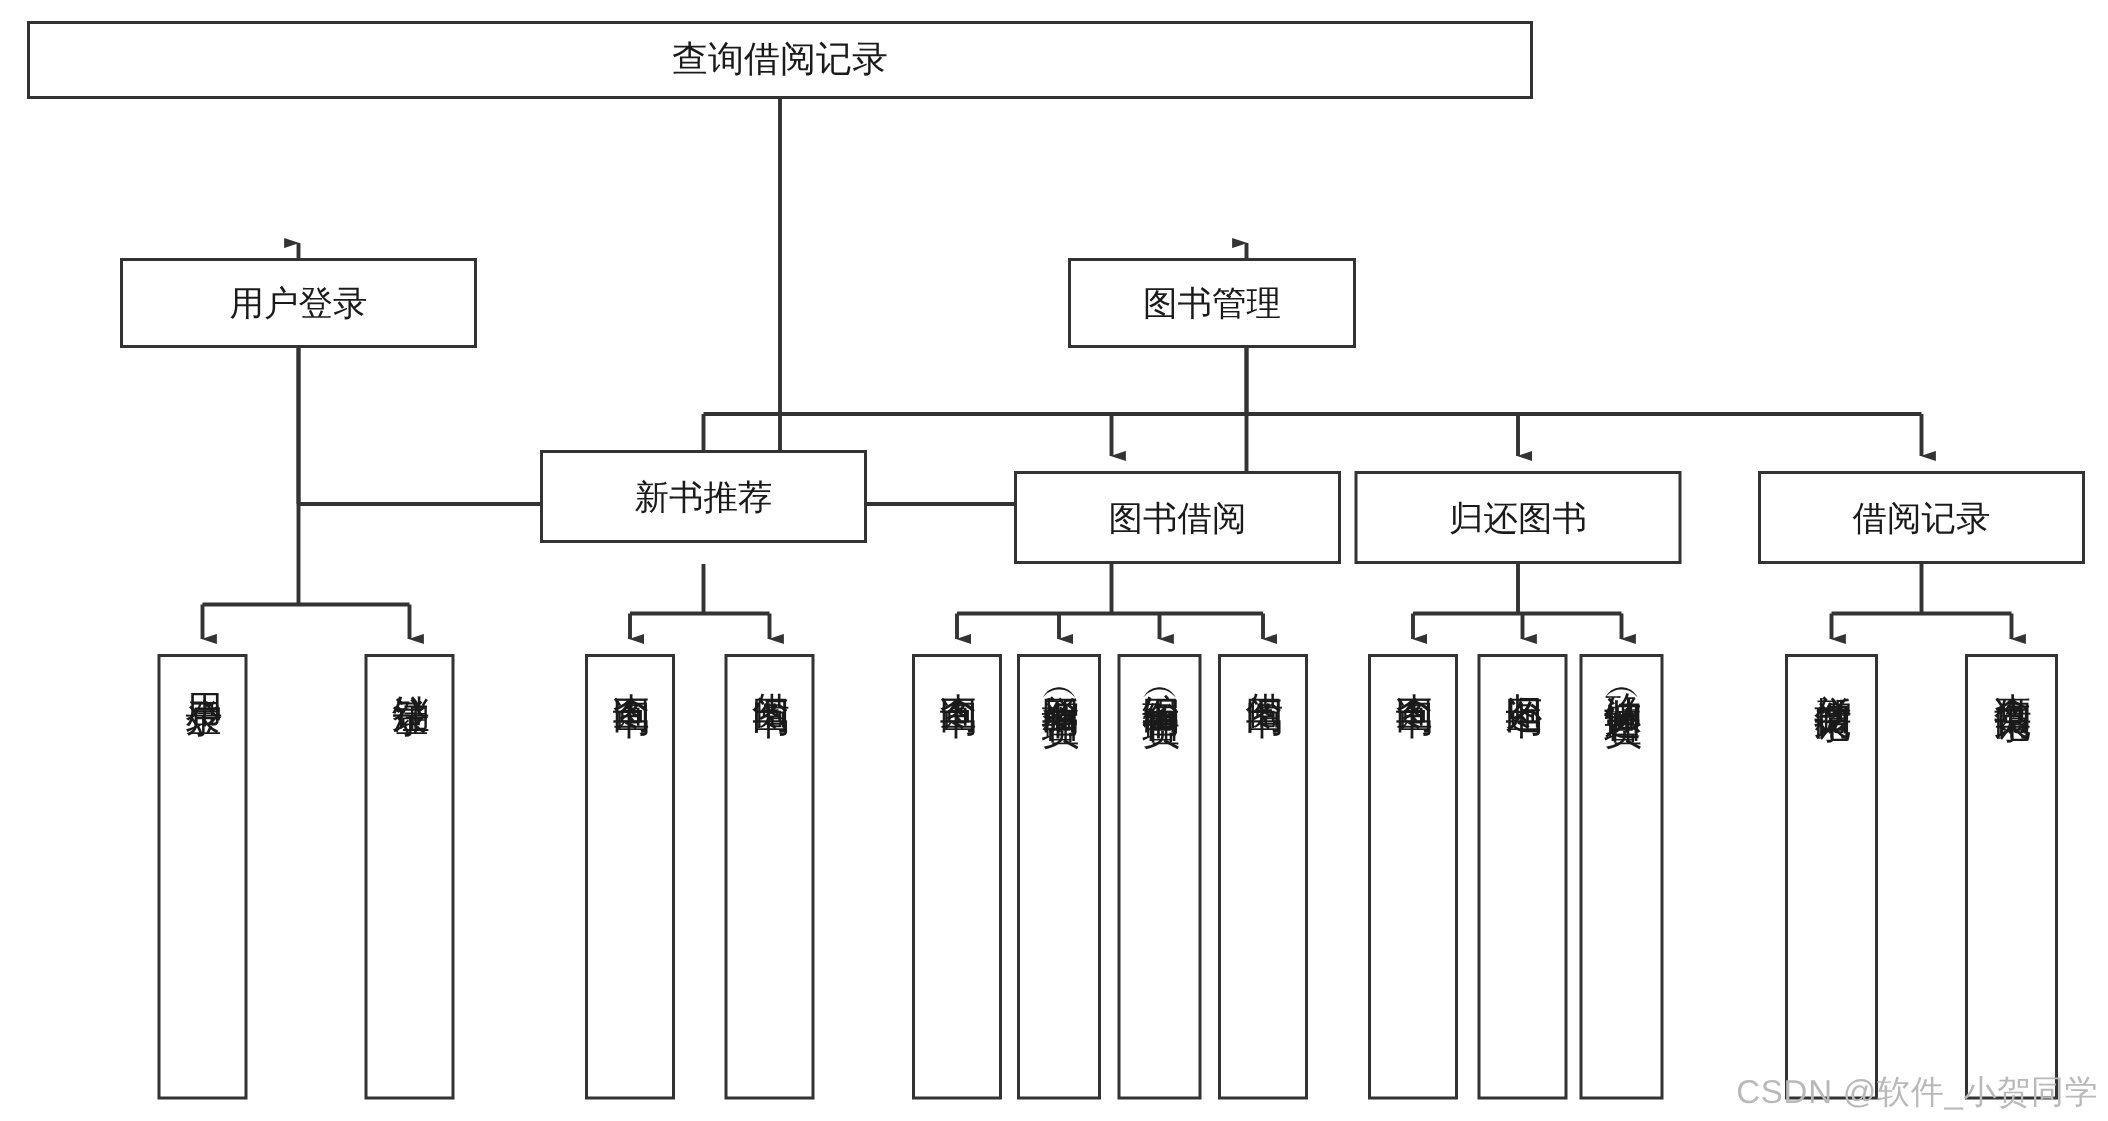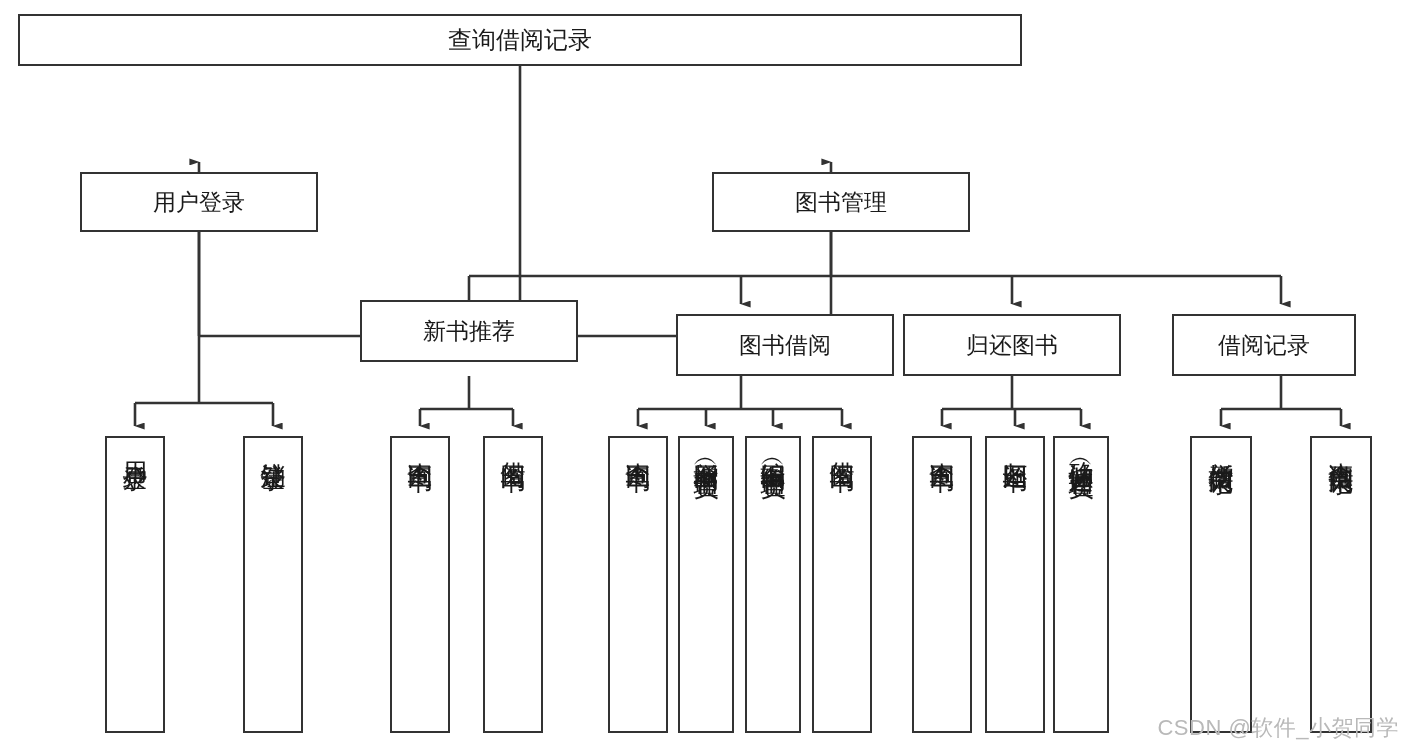--- a/index.html
+++ b/index.html
@@ -141,34 +141,34 @@
     </g>
   </svg>
 
   <div class="node h root" style="left:18px; top:14px; width:1004px; height:52px;">
     <span class="node-label">查询借阅记录</span>
   </div>
 
   <div class="node h" style="left:80px; top:172px; width:238px; height:60px;">
     <span class="node-label">用户登录</span>
   </div>
-  <div class="node h" style="left:712px; top:172px; width:258px; height:60px;">
+  <div class="node h" style="left:712px; top:172px; width:192px; height:60px;">
     <span class="node-label">图书管理</span>
   </div>
 
   <div class="node h" style="left:360px; top:300px; width:218px; height:62px;">
     <span class="node-label">新书推荐</span>
   </div>
   <div class="node h" style="left:632px; top:314px; width:218px; height:62px;margin-left:44px;">
     <span class="node-label">图书借阅</span>
   </div>
   <div class="node h" style="left:903px; top:314px; width:218px; height:62px;">
     <span class="node-label">归还图书</span>
   </div>
-  <div class="node h" style="left:1172px; top:314px; width:184px; height:62px;">
+  <div class="node h" style="left:1172px; top:314px; width:218px; height:62px;">
     <span class="node-label">借阅记录</span>
   </div>
 
   <div class="node v" style="left:105px; top:436px; width:60px; height:297px;">
     <span class="node-label">用户登录</span>
   </div>
   <div class="node v" style="left:243px; top:436px; width:60px; height:297px;">
     <span class="node-label">注销登录</span>
   </div>
 

